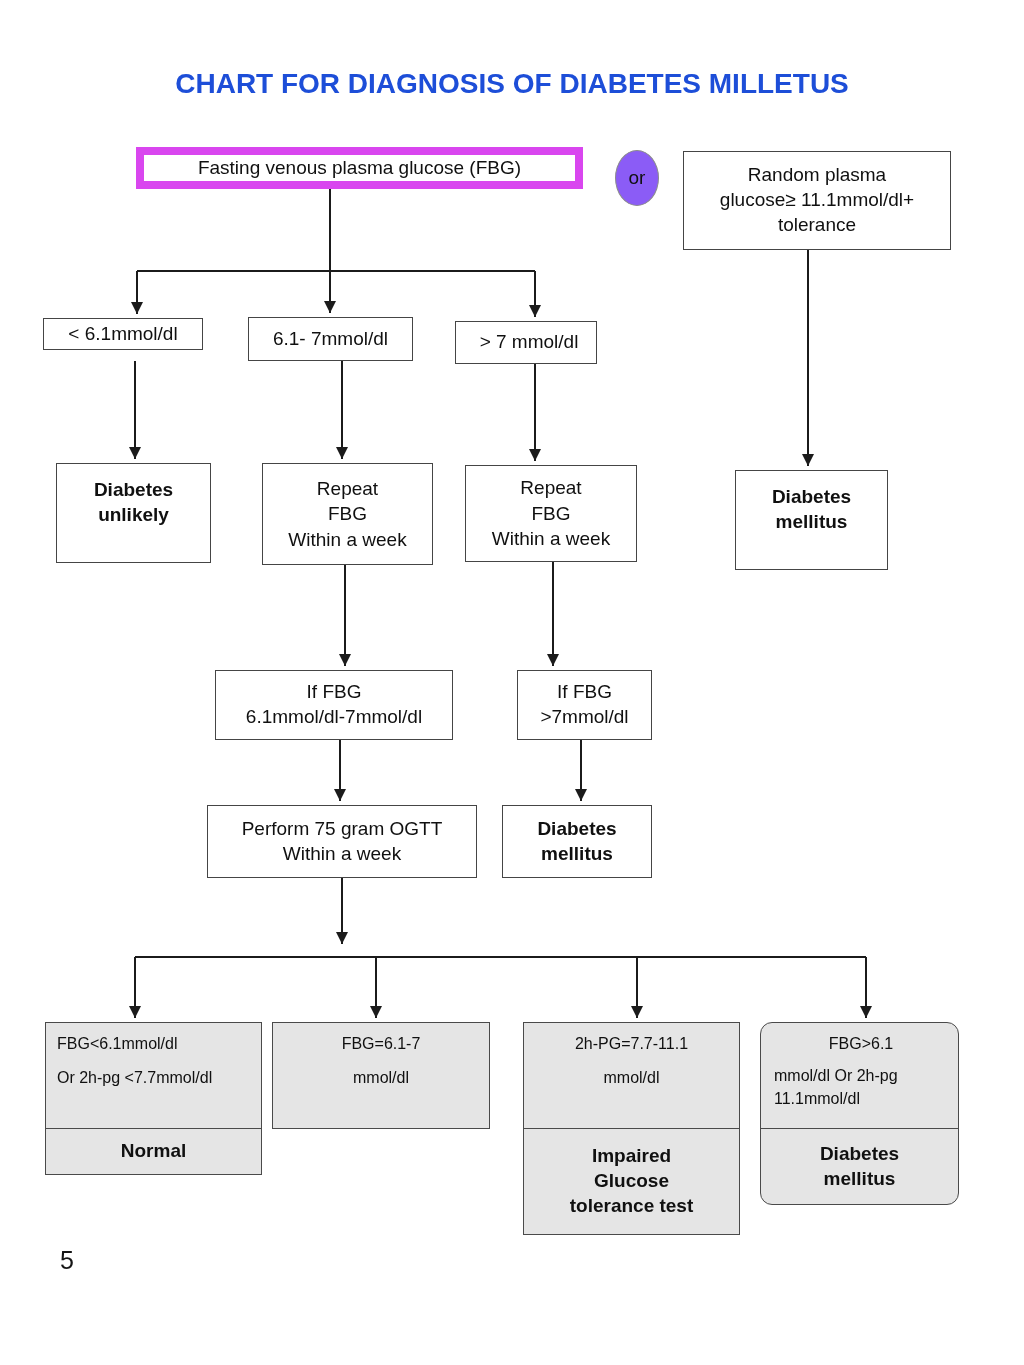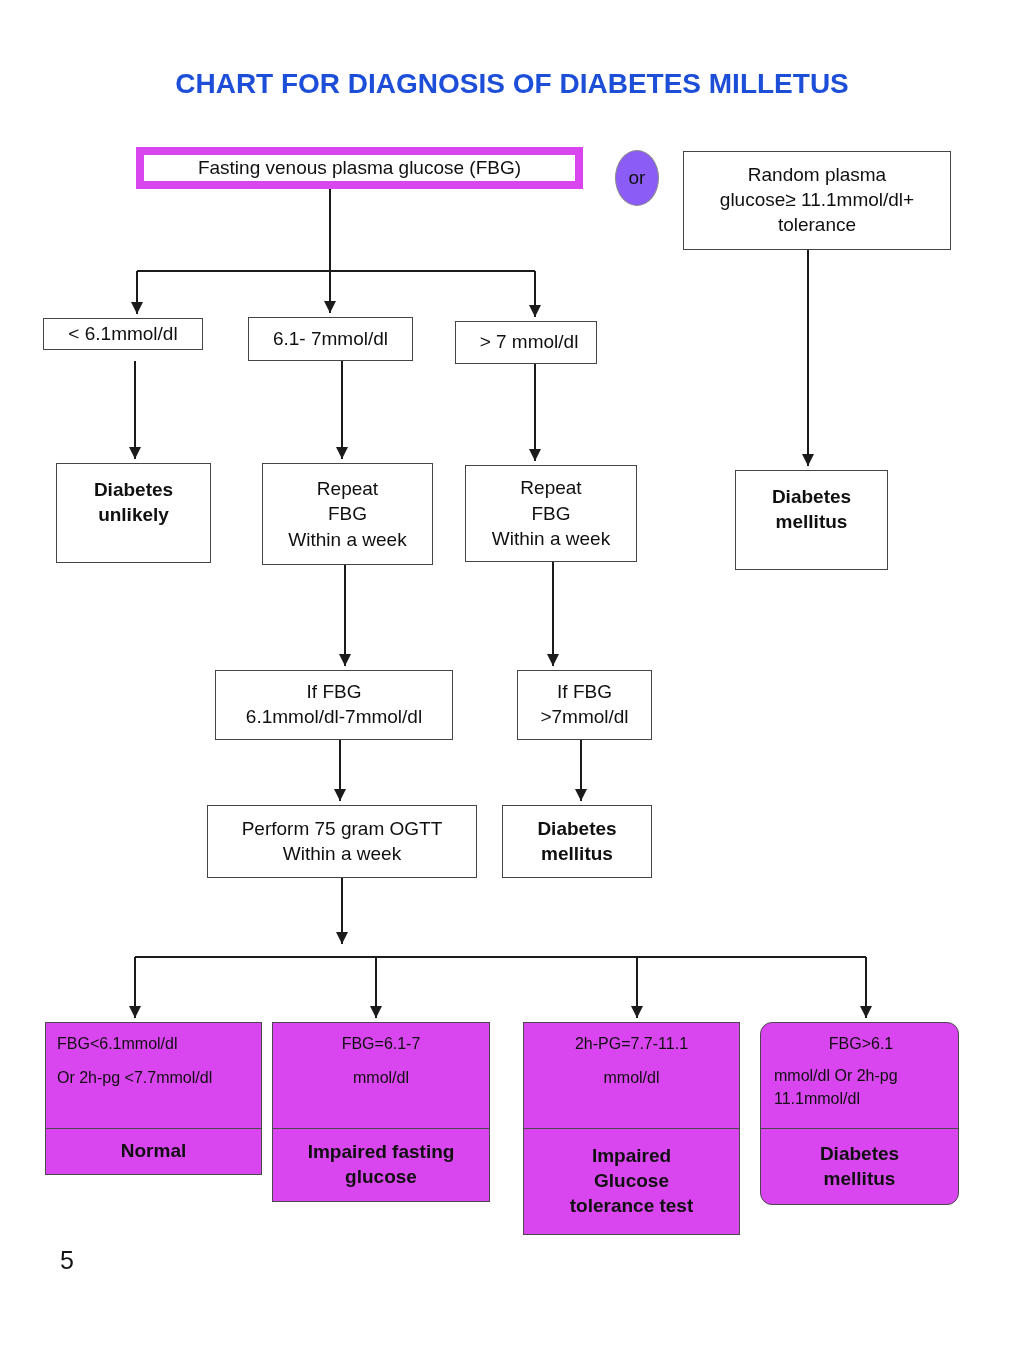--- a/index.html
+++ b/index.html
@@ -21,21 +21,21 @@
   .box.primary { border:8px solid #d946ef; }
   .box.topalign { justify-content:flex-start; padding-top:14px; }
   .bold { font-weight:bold; }
   .ellipse {
     position:absolute; left:615px; top:150px; width:44px; height:56px;
     border:1.5px solid #8c8c8c; border-radius:50%;
     display:flex; align-items:center; justify-content:center;
     font-size:19px; background:#8b5cf6; box-sizing:border-box;
   }
   .outcome {
-    position:absolute; background:#d946ef; border:1.6px solid #4a4a4a;
+    position:absolute; background:#e5e5e5; border:1.6px solid #4a4a4a;
     box-sizing:content-box;
   }
   .crit {
     display:flex; flex-direction:column; gap:16px;
     font-size:16px; padding:12px 10px 0 10px; box-sizing:border-box;
   }
   .crit.left  { align-items:flex-start; text-align:left; padding-left:11px; }
   .crit.center{ align-items:center; text-align:center;gap:16px; }
   .crit .self-center { align-self:center; }
   .crit .tight { margin-top:-9px; }
@@ -157,24 +157,20 @@
     <div class="olabel" style="height:46px;">
       <div>Normal</div>
     </div>
   </div>
 
   <div class="outcome" style="left:272px;top:1022px;width:216px;">
     <div class="crit center" style="height:105px;">
       <div>FBG=6.1-7</div>
       <div>mmol/dl</div>
     </div>
-    <div class="olabel" style="height:73px;">
-      <div>Impaired fasting</div>
-      <div>glucose</div>
-    </div>
   </div>
 
   <div class="outcome" style="left:523px;top:1022px;width:215px;">
     <div class="crit center" style="height:105px;">
       <div>2h-PG=7.7-11.1</div>
       <div>mmol/dl</div>
     </div>
     <div class="olabel" style="height:106px;">
       <div>Impaired</div>
       <div>Glucose</div>

